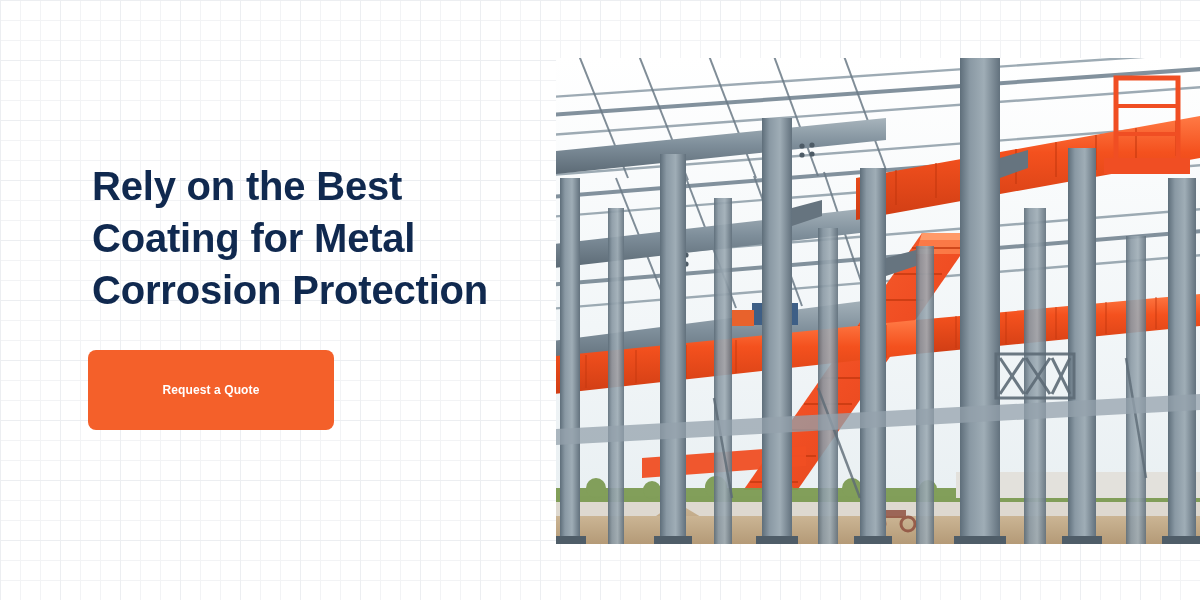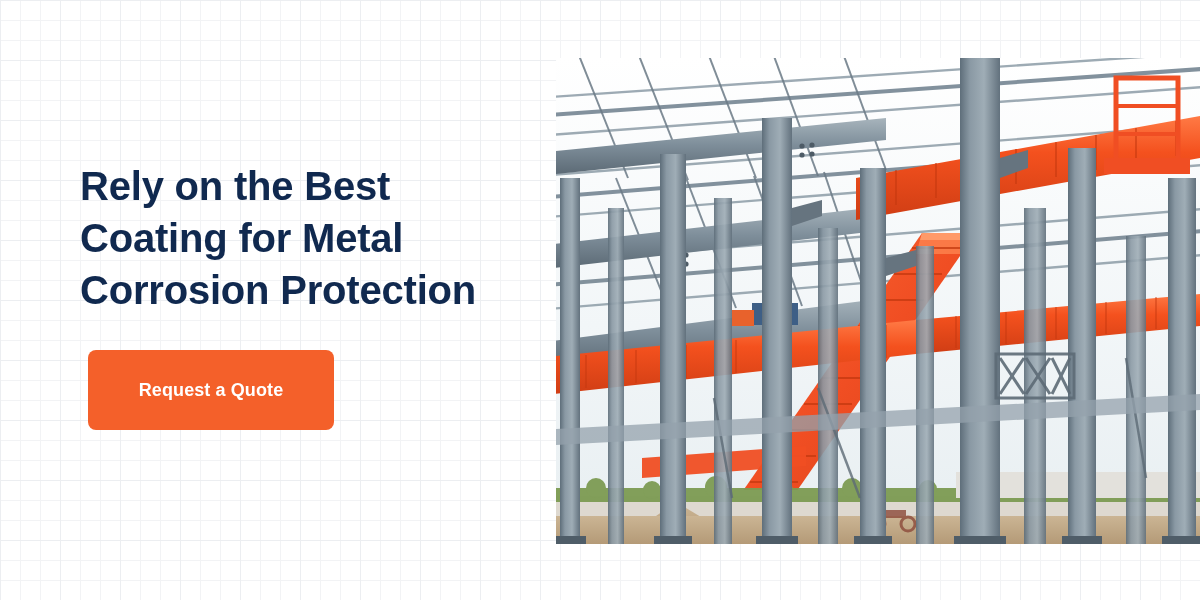--- a/index.html
+++ b/index.html
@@ -39,21 +39,21 @@
     inset: 0;
     background-image:
       linear-gradient(to right, #eceef1 1px, transparent 1px),
       linear-gradient(to bottom, #eceef1 1px, transparent 1px);
     background-size: 60px 60px;
   }
 
   
   .copy {
     position: absolute;
-    left: 80px;
+    left: 92px;
     top: 160px;
     width: 440px;
   }
 
   .headline {
     margin: 0;
     font-family: "Liberation Sans", sans-serif;
     font-size: 40px;
     line-height: 52px;
     font-weight: 700;
@@ -73,21 +73,21 @@
     align-items: center;
     justify-content: center;
     width: 246px;
     height: 80px;
     box-sizing: border-box;
     border: none;
     border-radius: 8px;
     background-color: #f4602a;
     color: #ffffff;
     font-family: "Liberation Sans", sans-serif;
-    font-size: 18px;
+    font-size: 12px;
     font-weight: 700;
     letter-spacing: 0.1px;
     cursor: pointer;
     padding: 8px;
   }
 
   
   .photo {
     position: absolute;
     left: 556px;

